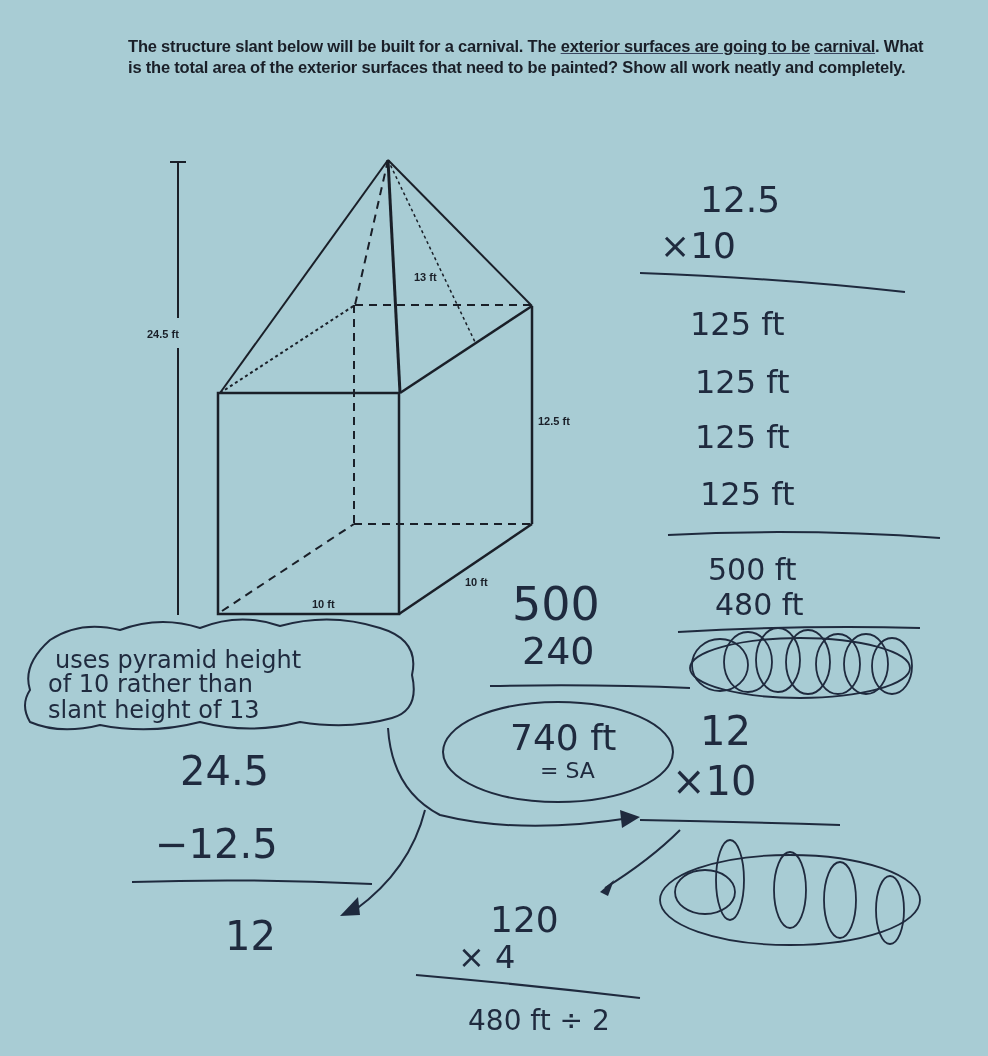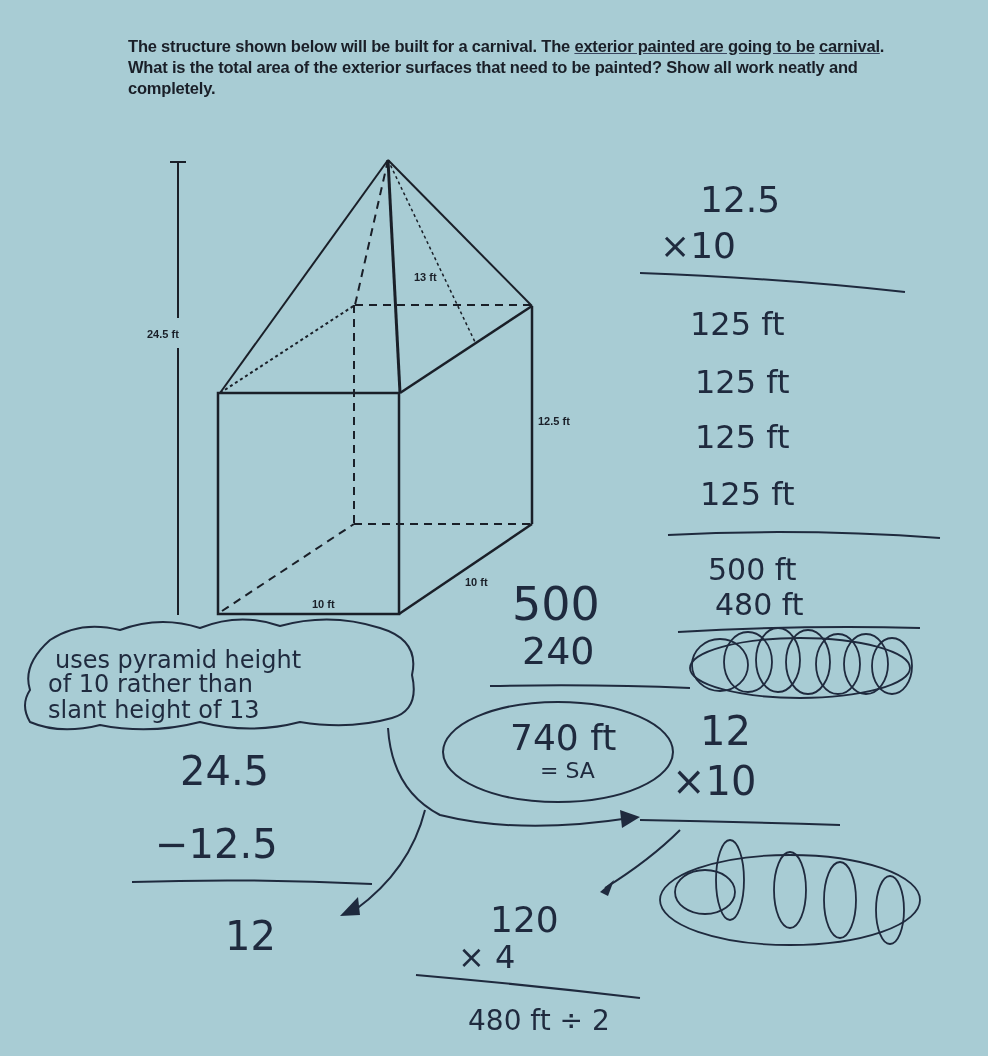--- a/index.html
+++ b/index.html
@@ -9,21 +9,21 @@
               font-weight:bold; font-size:16.5px; line-height:21px; color:#1a1f28; letter-spacing:-0.2px; }
   .question .ul { text-decoration:underline; text-decoration-color:#3a4660; }
   svg.drawing { position:absolute; left:0; top:0; }
   .hw { font-family:"DejaVu Sans", sans-serif; fill:#1f2a3e; font-weight:normal; }
   .lbl { font-family:"Liberation Sans", sans-serif; font-weight:bold; font-size:11px; fill:#1a1f28; }
 </style>
 </head>
 <body>
 
 <div class="question">
-  <span>The structure shown below will be built for a carnival. The </span><span class="ul">exterior painted are going to be</span>
+  <span>The structure slant below will be built for a carnival. The </span><span class="ul">exterior surfaces are going to be</span>
   <span class="ul">carnival</span><span>. What is the total area of the exterior surfaces that need to be painted? Show all work neatly and completely.</span>
 </div>
 
 <svg class="drawing" width="988" height="1056" viewBox="0 0 988 1056">
 
   <g stroke="#1a1f28" stroke-width="2">
     <line x1="170" y1="162" x2="186" y2="162"></line>
     <line x1="178" y1="162" x2="178" y2="318"></line>
     <line x1="178" y1="348" x2="178" y2="615"></line>
   </g>

